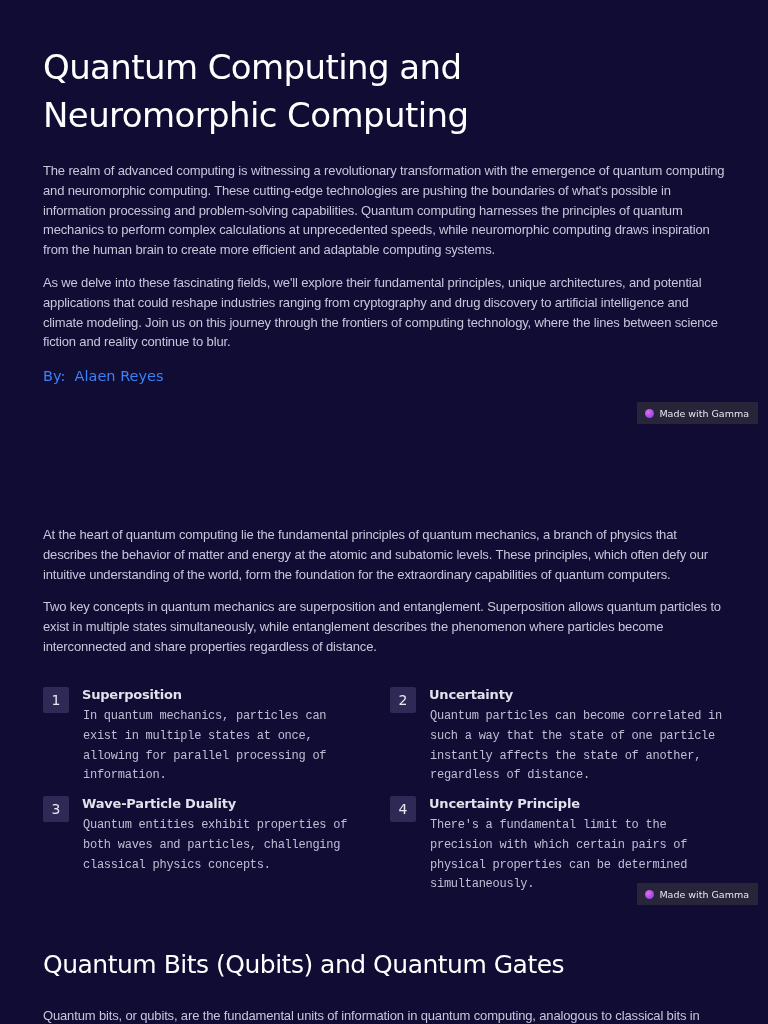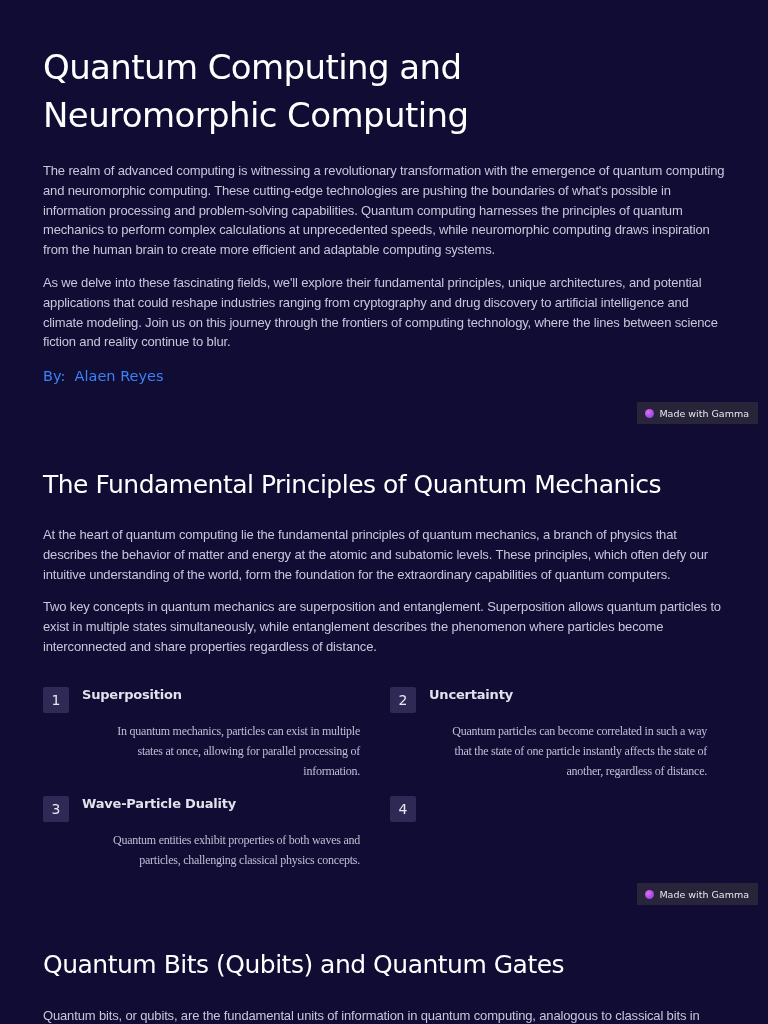--- a/index.html
+++ b/index.html
@@ -107,48 +107,46 @@
     .item-title {
       font-family: "DejaVu Sans", sans-serif;
       font-weight: bold;
       font-size: 13px;
       color: #e3e1ec;
       line-height: 18px;
       margin: 0 0 3px 0;
       letter-spacing: -0.2px;
     }
     .item-desc {
-      font-family: Liberation Serif, serif;
+      font-family: Liberation Mono, monospace;
       font-size: 12px;
       line-height: 19.8px;
       color: #c0bdd4;
-      margin: 18px;
+      margin: 1px;
       letter-spacing: -0.25px;
-      text-align: right;
     }
   </style>
 </head>
 <body>
 
 <section class="card" style="position:absolute; top:0; left:0; width:768px; height:430px;">
   <h1 style="position:absolute; top:43px; left:43px; width:700px;">
     <span>Quantum Computing and</span><br>
     <span>Neuromorphic Computing</span>
   </h1>
   <p class="body" style="position:absolute; top:161px; left:43px; width:684px;">The realm of advanced computing is witnessing a revolutionary transformation with the emergence of quantum computing and neuromorphic computing. These cutting-edge technologies are pushing the boundaries of what's possible in information processing and problem-solving capabilities. Quantum computing harnesses the principles of quantum mechanics to perform complex calculations at unprecedented speeds, while neuromorphic computing draws inspiration from the human brain to create more efficient and adaptable computing systems.</p>
   <p class="body" style="position:absolute; top:273px; left:43px; width:684px;">As we delve into these fascinating fields, we'll explore their fundamental principles, unique architectures, and potential applications that could reshape industries ranging from cryptography and drug discovery to artificial intelligence and climate modeling. Join us on this journey through the frontiers of computing technology, where the lines between science fiction and reality continue to blur.</p>
   <p class="byline" style="position:absolute; top:368px; left:43px; white-space:pre;">By:  Alaen Reyes</p>
   <div class="badge" style="top:402px;">
     <span class="gamma-logo"></span>
     <span>Made with Gamma</span>
   </div>
 </section>
 
 <section class="card" style="position:absolute; top:430px; left:0; width:768px; height:480px;">
-  <h2 style="position:absolute; top:39px; left:43px; width:700px;">The Fundamental Principles of Quantum Mechanics</h2>
   <p class="body" style="position:absolute; top:95px; left:43px; width:690px;">At the heart of quantum computing lie the fundamental principles of quantum mechanics, a branch of physics that describes the behavior of matter and energy at the atomic and subatomic levels. These principles, which often defy our intuitive understanding of the world, form the foundation for the extraordinary capabilities of quantum computers.</p>
   <p class="body" style="position:absolute; top:167px; left:43px; width:690px;">Two key concepts in quantum mechanics are superposition and entanglement. Superposition allows quantum particles to exist in multiple states simultaneously, while entanglement describes the phenomenon where particles become interconnected and share properties regardless of distance.</p>
 
   <div class="grid" style="position:absolute; top:256px; left:43px;">
     <div class="item">
       <div class="num">1</div>
       <div class="item-text">
         <p class="item-title">Superposition</p>
         <p class="item-desc" style="width:260px;">In quantum mechanics, particles can exist in multiple states at once, allowing for parallel processing of information.</p>
       </div>
@@ -162,20 +160,24 @@
     </div>
     <div class="item">
       <div class="num">3</div>
       <div class="item-text">
         <p class="item-title">Wave-Particle Duality</p>
         <p class="item-desc">Quantum entities exhibit properties of both waves and particles, challenging classical physics concepts.</p>
       </div>
     </div>
     <div class="item">
       <div class="num">4</div>
+      <div class="item-text">
+        <p class="item-title">Uncertainty Principle</p>
+        <p class="item-desc">There's a fundamental limit to the precision with which certain pairs of physical properties can be determined simultaneously.</p>
+      </div>
     </div>
   </div>
 
   <div class="badge" style="top:453px;">
     <span class="gamma-logo"></span>
     <span>Made with Gamma</span>
   </div>
 </section>
 
 <section class="card" style="position:absolute; top:910px; left:0; width:768px; height:114px;">

